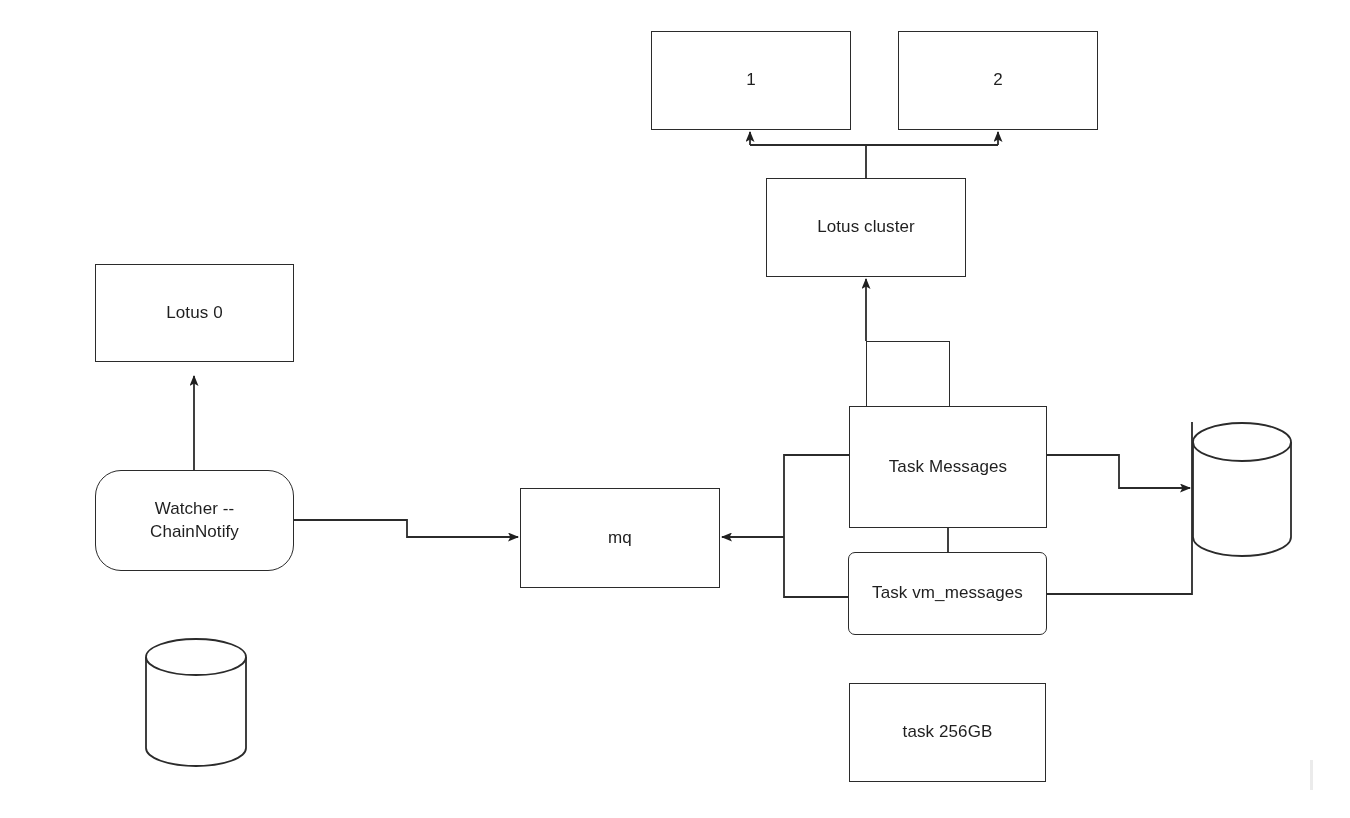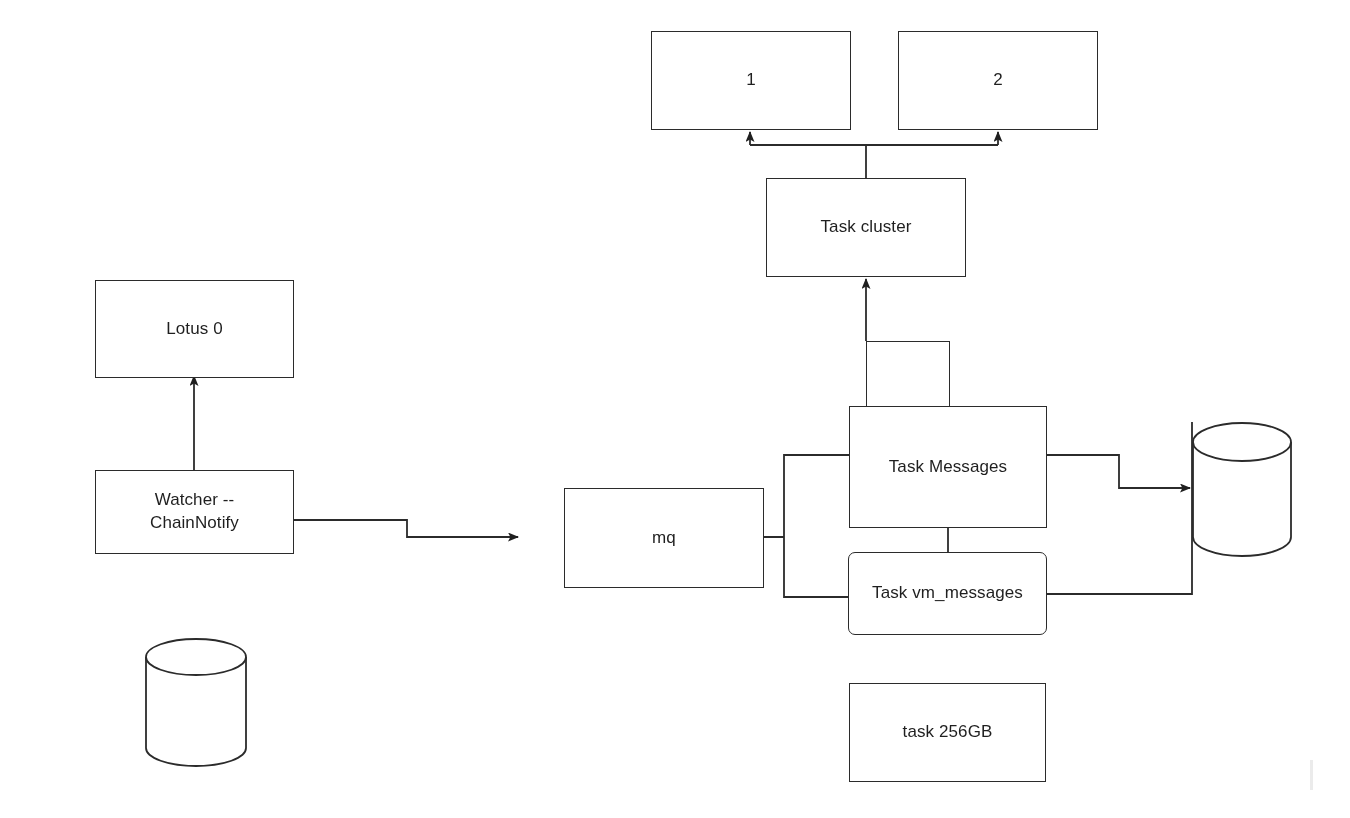--- a/index.html
+++ b/index.html
@@ -84,32 +84,32 @@
       <path d="M1047,455 L1119,455 L1119,488 L1190,488" marker-end="url(#arrowhead)"></path>
 
       <path d="M1047,594 L1192,594 L1192,422"></path>
     </g>
   </svg>
 
   <div class="node" style="left:651px; top:31px; width:200px; height:99px;">1</div>
 
   <div class="node" style="left:898px; top:31px; width:200px; height:99px;">2</div>
 
-  <div class="node" style="left:766px; top:178px; width:200px; height:99px;">Task cluster</div>
+  <div class="node" style="left:766px; top:178px; width:200px; height:99px;">Lotus cluster</div>
 
-  <div class="node" style="left:95px; top:280px; width:199px; height:98px;">Lotus 0</div>
+  <div class="node" style="left:95px; top:264px; width:199px; height:98px;">Lotus 0</div>
 
-  <div class="node" style="left:95px; top:470px; width:199px; height:84px;">Watcher --
+  <div class="node" style="left:95px; top:470px; width:199px; height:101px;border-radius:26px;">Watcher --
 ChainNotify</div>
 
   <div class="node blank" style="left:866px; top:341px; width:84px; height:75px;"></div>
 
   <div class="node" style="left:849px; top:406px; width:198px; height:122px;">Task Messages</div>
 
-  <div class="node" style="left:520px; top:488px; width:200px; height:100px;margin-left:44px;">mq</div>
+  <div class="node" style="left:520px; top:488px; width:200px; height:100px;">mq</div>
 
   <div class="node" style="left:848px; top:552px; width:199px; height:83px;border-radius:7px;">Task vm_messages</div>
 
   <div class="node" style="left:849px; top:683px; width:197px; height:99px;">task 256GB</div>
 
   <svg class="cylinder" style="left:145px; top:638px;" width="102" height="129" viewBox="0 0 102 129" xmlns="http://www.w3.org/2000/svg">
     <path d="M1,19 L1,110" fill="none" stroke="#2b2b2b" stroke-width="1.8"></path>
     <path d="M101,19 L101,110" fill="none" stroke="#2b2b2b" stroke-width="1.8"></path>
     <ellipse cx="51" cy="19" rx="50" ry="18" fill="#ffffff" stroke="#2b2b2b" stroke-width="1.8"></ellipse>
     <path d="M1,110 A50,18 0 0 0 101,110" fill="none" stroke="#2b2b2b" stroke-width="1.8"></path>

